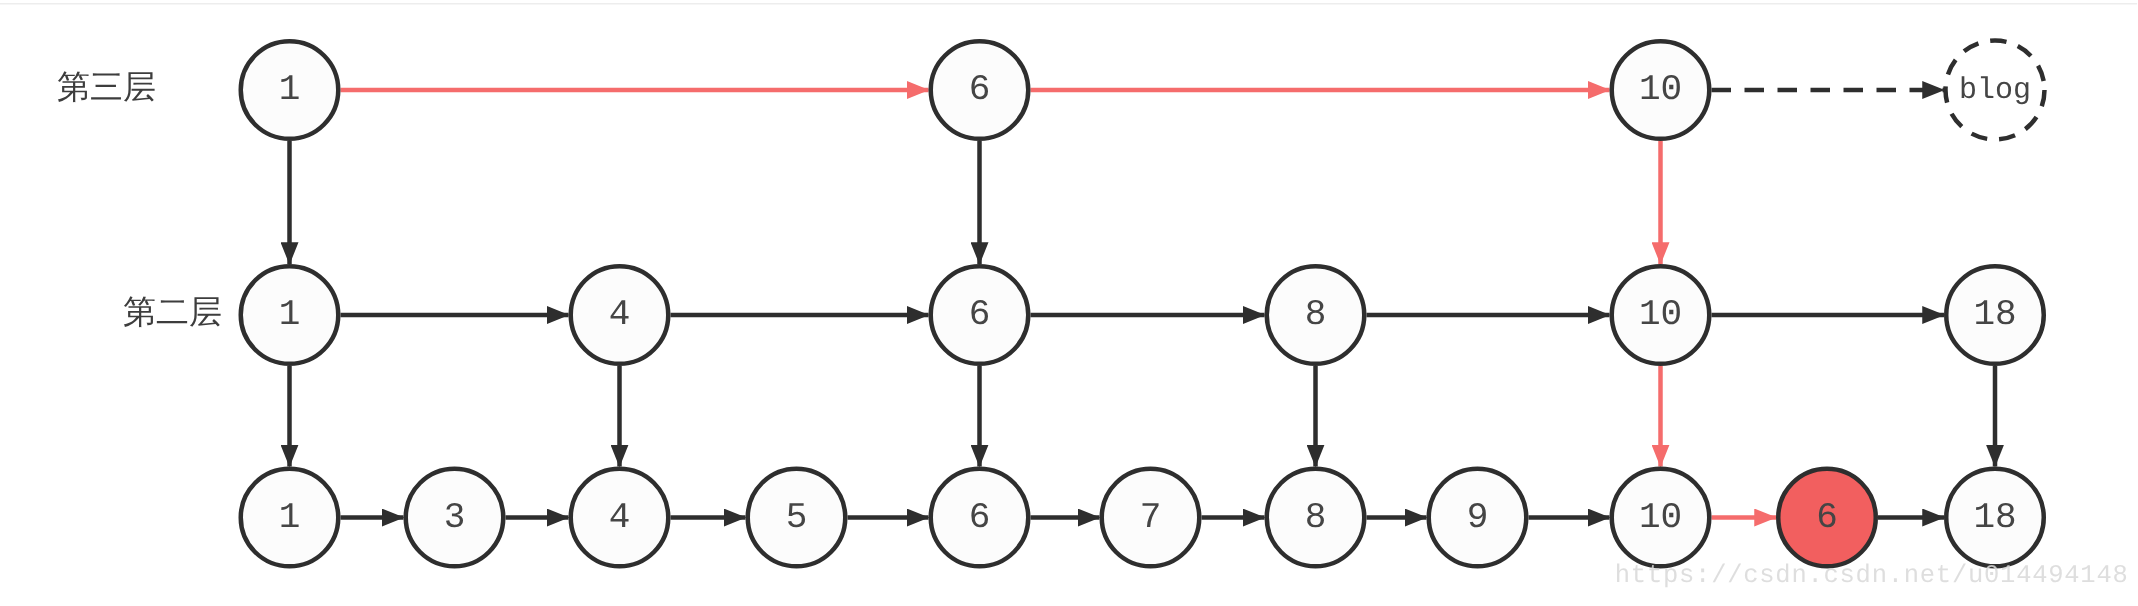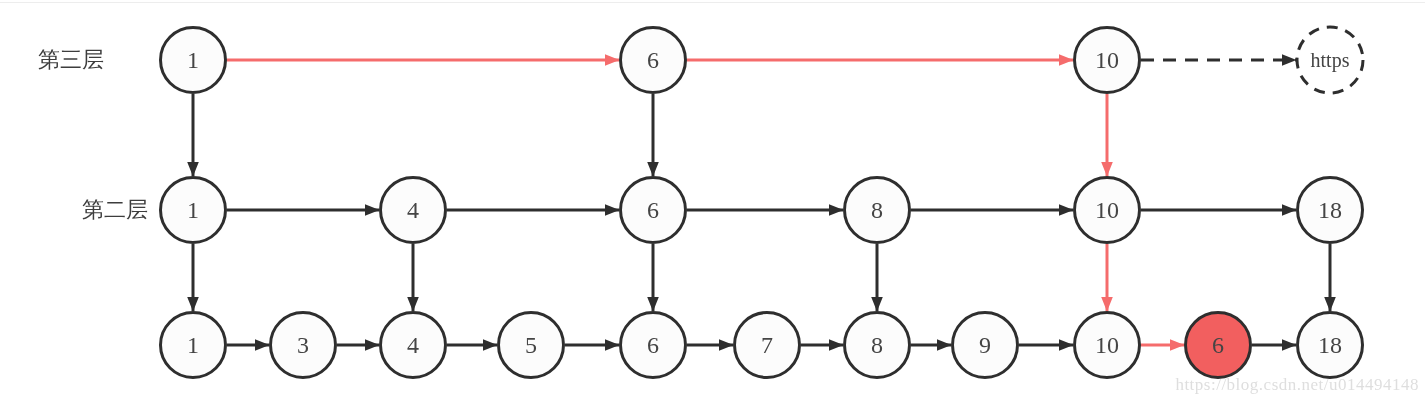--- a/index.html
+++ b/index.html
@@ -11,21 +11,21 @@
     --label-text:#3d3d3d;
     --watermark-color:#d9d9d9;
     --divider:#ededed;
   }
   html,body{margin:0;padding:0;background:#fff;}
   .canvas{
     position:relative;
     width:1425px;height:404px;
     background:#ffffff;
     overflow:hidden;
-    font-family:Liberation Serif, serif;
+    font-family:Liberation Mono, monospace;
   }
   .top-line{
     position:absolute;top:2px;left:0;width:100%;height:1px;
     background:var(--divider);
   }
   .edges{position:absolute;top:0;left:0;width:1425px;height:404px;}
   .e{stroke:var(--ink);stroke-width:3;fill:none;}
   .r{stroke:var(--accent);}
   .dash{stroke-dasharray:13 9;}
   .ring{stroke:var(--ink);stroke-width:3;fill:#ffffff;stroke-dasharray:11 8;}
@@ -113,36 +113,36 @@
     <line class="e" x1="801" y1="345" x2="843" y2="345" marker-end="url(#ab)"></line>
     <line class="e" x1="911" y1="345" x2="951" y2="345" marker-end="url(#ab)"></line>
     <line class="e" x1="1019" y1="345" x2="1073" y2="345" marker-end="url(#ab)"></line>
     <line class="e r" x1="1141" y1="345" x2="1184" y2="345" marker-end="url(#ar)"></line>
     <line class="e" x1="1252" y1="345" x2="1296" y2="345" marker-end="url(#ab)"></line>
   </svg>
 
   <div class="node" style="left:159px;top:26px;">1</div>
   <div class="node" style="left:619px;top:26px;">6</div>
   <div class="node" style="left:1073px;top:26px;">10</div>
-  <div class="null-node" style="left:1296px;top:26px;">https</div>
+  <div class="null-node" style="left:1296px;top:26px;">blog</div>
 
   <div class="node" style="left:159px;top:176px;">1</div>
   <div class="node" style="left:379px;top:176px;">4</div>
   <div class="node" style="left:619px;top:176px;">6</div>
   <div class="node" style="left:843px;top:176px;">8</div>
   <div class="node" style="left:1073px;top:176px;">10</div>
   <div class="node" style="left:1296px;top:176px;">18</div>
 
   <div class="node" style="left:159px;top:311px;">1</div>
   <div class="node" style="left:269px;top:311px;">3</div>
   <div class="node" style="left:379px;top:311px;">4</div>
   <div class="node" style="left:497px;top:311px;">5</div>
   <div class="node" style="left:619px;top:311px;">6</div>
   <div class="node" style="left:733px;top:311px;">7</div>
   <div class="node" style="left:843px;top:311px;">8</div>
   <div class="node" style="left:951px;top:311px;">9</div>
   <div class="node" style="left:1073px;top:311px;">10</div>
   <div class="node highlight" style="left:1184px;top:311px;">6</div>
   <div class="node" style="left:1296px;top:311px;">18</div>
 
-  <div class="watermark">https://blog.csdn.net/u014494148</div>
+  <div class="watermark">https://csdn.csdn.net/u014494148</div>
 
 </div>
 
 </body></html>

